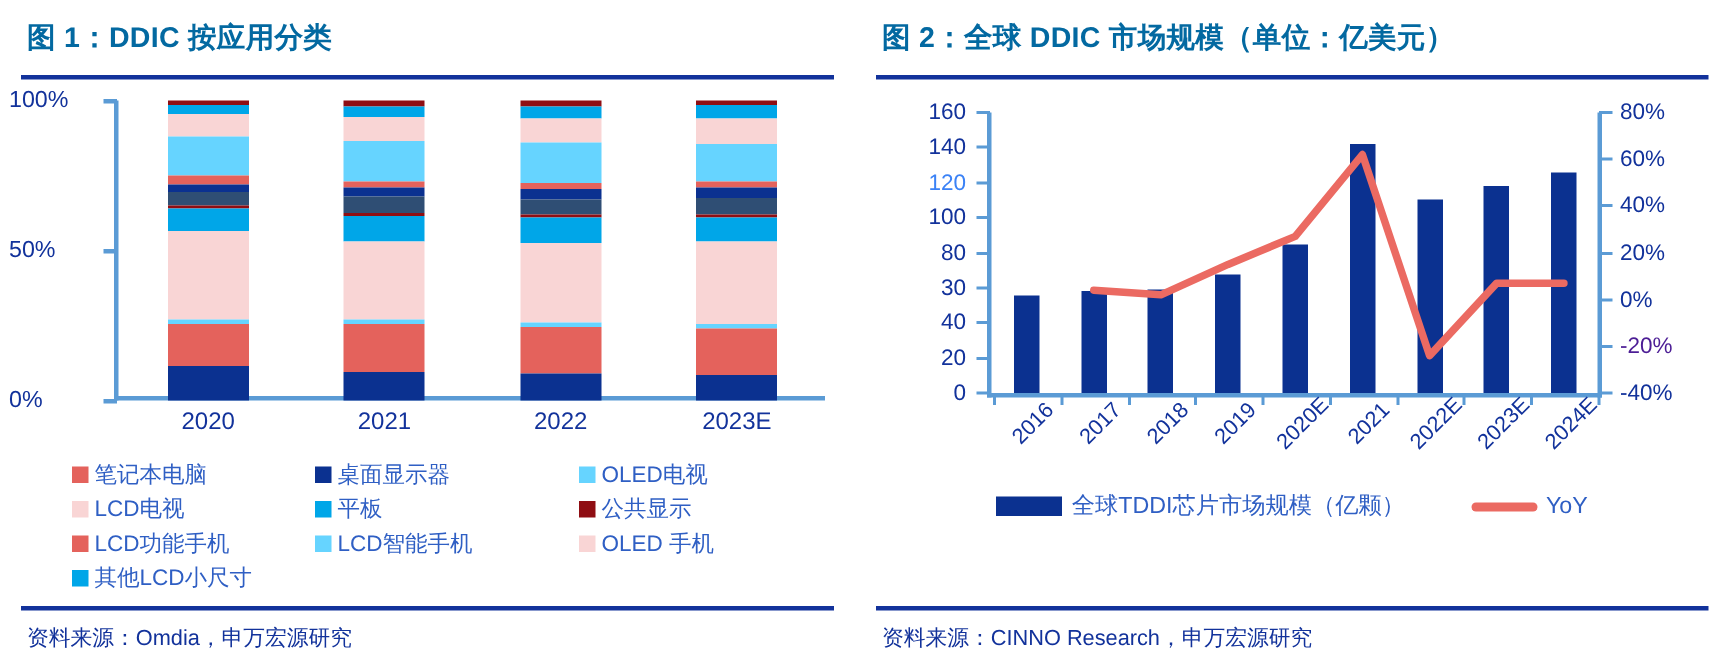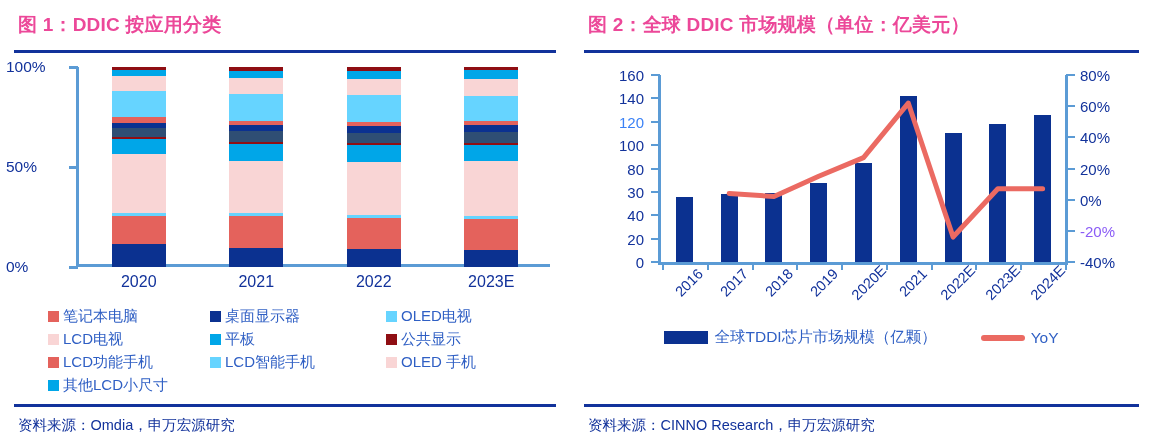--- a/index.html
+++ b/index.html
@@ -1,21 +1,21 @@
 <!DOCTYPE html>
 <html><head>
 <meta charset="utf-8">
 <style>
   html,body{margin:0;padding:0;background:#ffffff;}
   body{width:1153px;height:445px;font-family:"Liberation Sans","DejaVu Sans",sans-serif;color:#1b3b8f;overflow:hidden;}
   .page{width:1153px;height:445px;display:flex;box-sizing:border-box;}
   .panel{position:relative;box-sizing:border-box;height:445px;padding:0 14px;}
   .panel.left{width:570px;}
   .panel.right{width:583px;}
-  .panel-title{font-size:19px;font-weight:bold;color:#ec4899;letter-spacing:0.2px;padding-top:12px;padding-left:4px;white-space:nowrap;}
+  .panel-title{font-size:19px;font-weight:bold;color:#0369a1;letter-spacing:0.2px;padding-top:12px;padding-left:4px;white-space:nowrap;}
   .rule-top{height:3px;background:#12329b;margin-top:12px;}
   .rule-bottom{height:3px;background:#12329b;position:absolute;left:14px;right:14px;bottom:38px;}
   .src{position:absolute;left:18px;bottom:10px;font-size:14.5px;color:#12329b;white-space:nowrap;}
 
   
   .c1-wrap{position:relative;height:228px;margin-top:6px;}
   .c1-plot{position:absolute;left:66px;top:8px;width:470px;height:200px;}
   .c1-axisline{position:absolute;left:62px;top:8px;width:3px;height:200px;background:#5b9bd5;}
   .c1-baseline{position:absolute;left:62px;top:205px;width:474px;height:3px;background:#5b9bd5;}
   .c1-tick{position:absolute;left:55px;width:9px;height:3px;background:#5b9bd5;}
@@ -223,21 +223,21 @@
           <div style="position: absolute; left: 60px; top: 62.75px; transform: translate(-100%, -50%); font-size: 15px; color: #3b82f6;">120</div>
           <div class="c2-tickL" style="top: 38.375px;"></div>
           <div style="position: absolute; left: 60px; top: 39.375px; transform: translate(-100%, -50%); font-size: 15px; color: rgb(18, 50, 155);">140</div>
           <div class="c2-tickL" style="top: 15px;"></div>
           <div style="position: absolute; left: 60px; top: 16px; transform: translate(-100%, -50%); font-size: 15px; color: rgb(18, 50, 155);">160</div>
         </div>
       <div id="c2-yaxisR-labels">
           <div class="c2-tickR" style="top: 202px;"></div>
           <div style="position: absolute; left: 496px; top: 203px; transform: translateY(-50%); font-size: 15px; color: rgb(18, 50, 155);">-40%</div>
           <div class="c2-tickR" style="top: 170.833px;"></div>
-          <div style="position: absolute; left: 496px; top: 171.833px; transform: translateY(-50%); font-size: 15px; color: #8b5cf6;">-20%</div>
+          <div style="position: absolute; left: 496px; top: 171.833px; transform: translateY(-50%); font-size: 15px; color: #4c1d95;">-20%</div>
           <div class="c2-tickR" style="top: 139.667px;"></div>
           <div style="position: absolute; left: 496px; top: 140.667px; transform: translateY(-50%); font-size: 15px; color: rgb(18, 50, 155);">0%</div>
           <div class="c2-tickR" style="top: 108.5px;"></div>
           <div style="position: absolute; left: 496px; top: 109.5px; transform: translateY(-50%); font-size: 15px; color: rgb(18, 50, 155);">20%</div>
           <div class="c2-tickR" style="top: 77.3333px;"></div>
           <div style="position: absolute; left: 496px; top: 78.3333px; transform: translateY(-50%); font-size: 15px; color: rgb(18, 50, 155);">40%</div>
           <div class="c2-tickR" style="top: 46.1667px;"></div>
           <div style="position: absolute; left: 496px; top: 47.1667px; transform: translateY(-50%); font-size: 15px; color: rgb(18, 50, 155);">60%</div>
           <div class="c2-tickR" style="top: 15px;"></div>
           <div style="position: absolute; left: 496px; top: 16px; transform: translateY(-50%); font-size: 15px; color: rgb(18, 50, 155);">80%</div>

